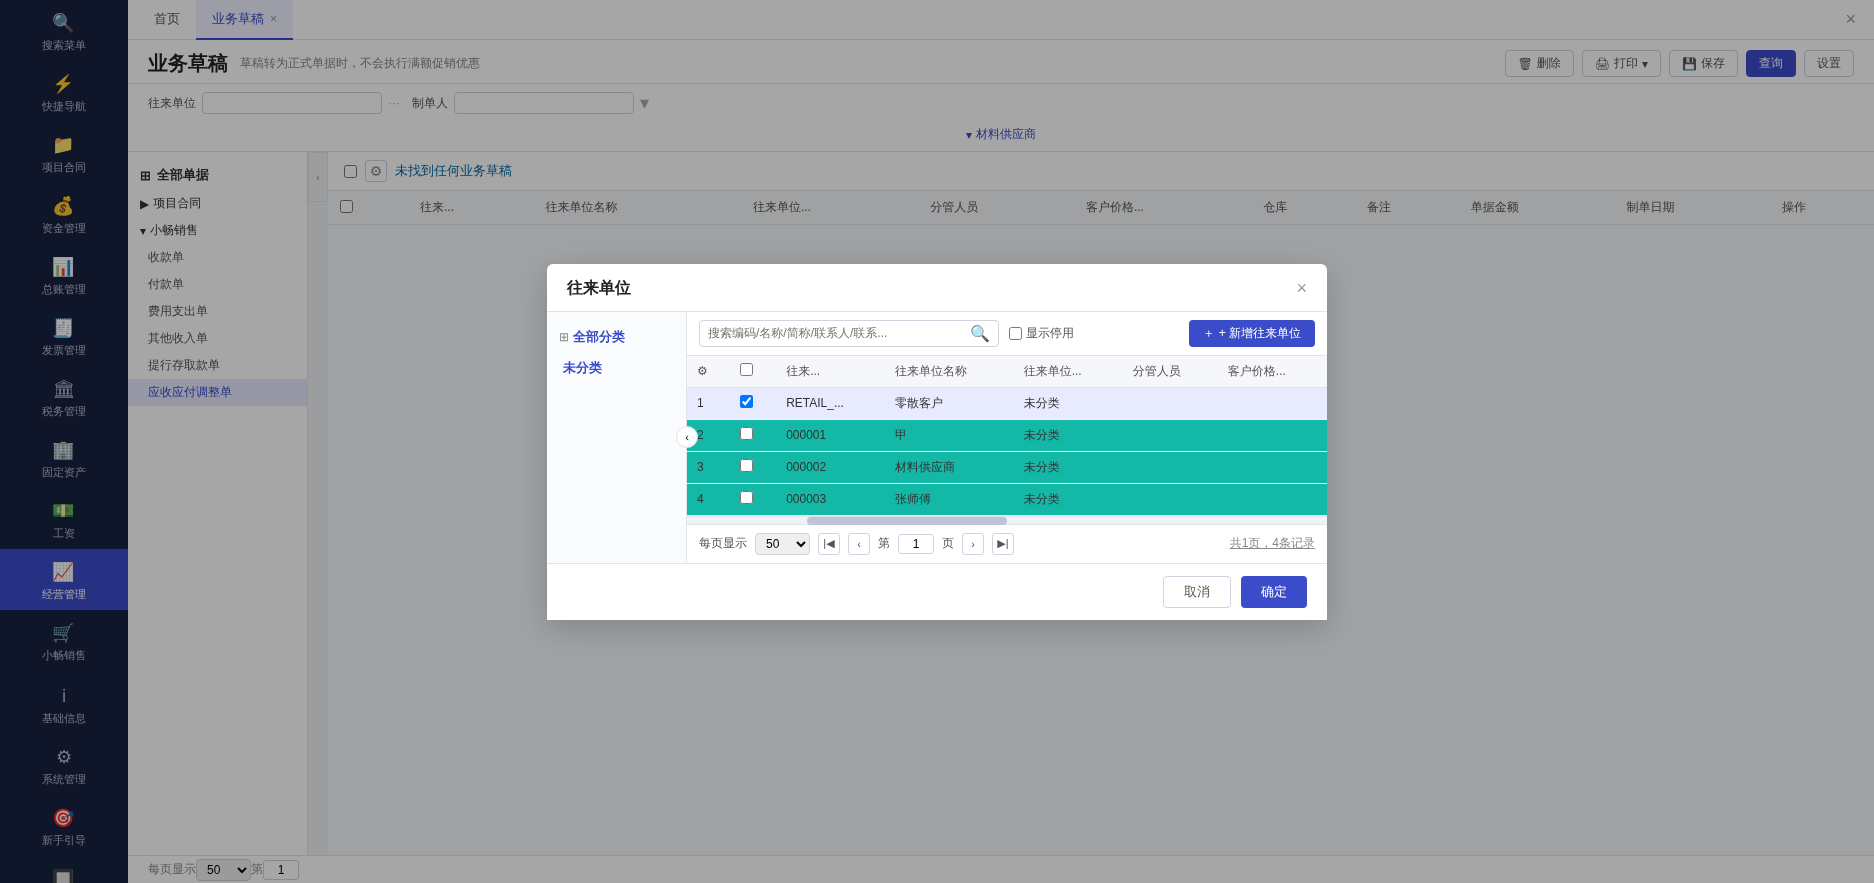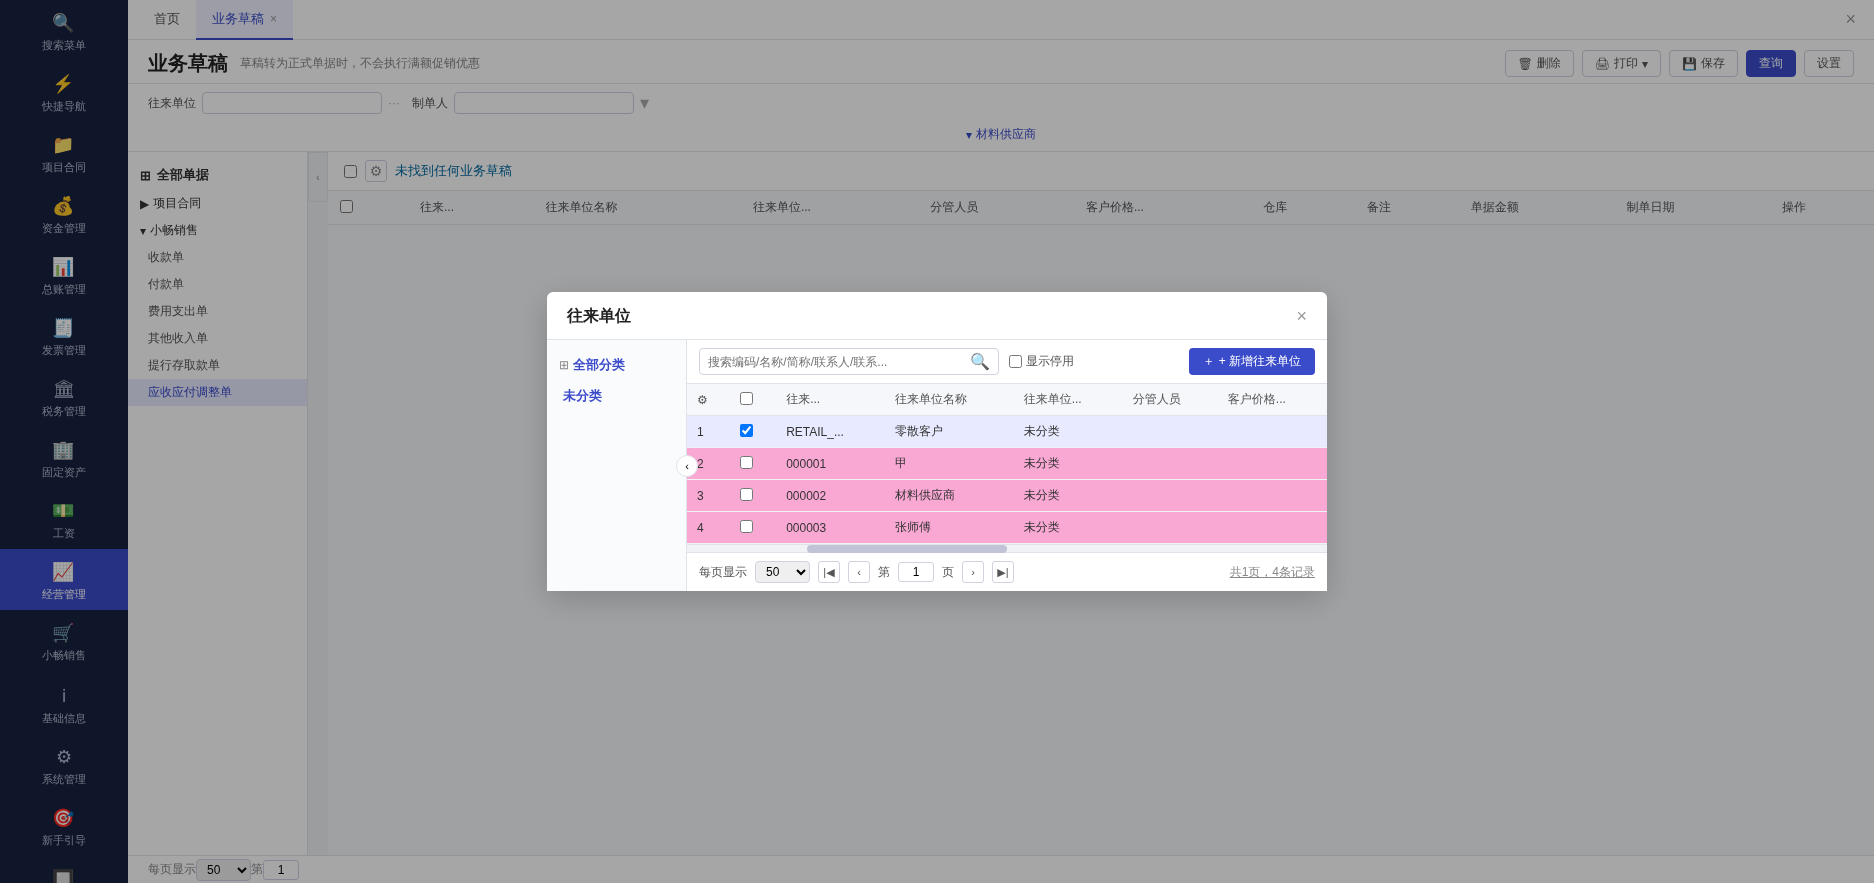--- a/index.html
+++ b/index.html
@@ -186,21 +186,21 @@
       border-bottom: 1px solid #e0e3ea;
       display: flex; align-items: center; gap: 8px;
     }
     .empty-tip {
       color: #0369a1;
       font-size: 13px;
     }
 
     
     .table-wrap { flex: 1; overflow: auto; padding: 0; }
-    table { width: 100%; border-collapse: collapse; font-size: 12px; background: #f9a8d4; }
+    table { width: 100%; border-collapse: collapse; font-size: 12px; background: #14b8a6; }
     thead th {
       background: #f5f7fa;
       padding: 8px 12px;
       text-align: left;
       color: #555;
       font-weight: 500;
       border-bottom: 1px solid #e0e3ea;
       white-space: nowrap;
     }
     tbody td {
@@ -750,14 +750,18 @@
           <span>第</span>
           <input class="page-input" type="text" value="1" style="">
           <span>页</span>
           <button class="page-btn">›</button>
           <button class="page-btn">▶|</button>
           <span class="page-info">共1页，4条记录</span>
         </div>
       </div>
     </div>
 
+    <div class="modal-footer">
+      <button class="cancel-btn">取消</button>
+      <button class="confirm-btn">确定</button>
+    </div>
   </div>
 </div>
 
 </body></html>

